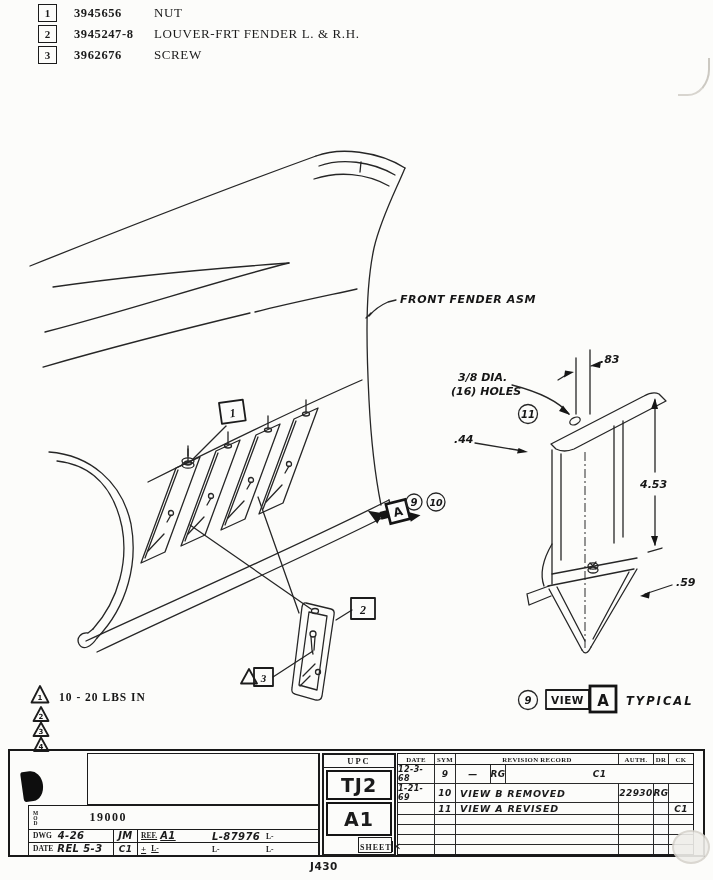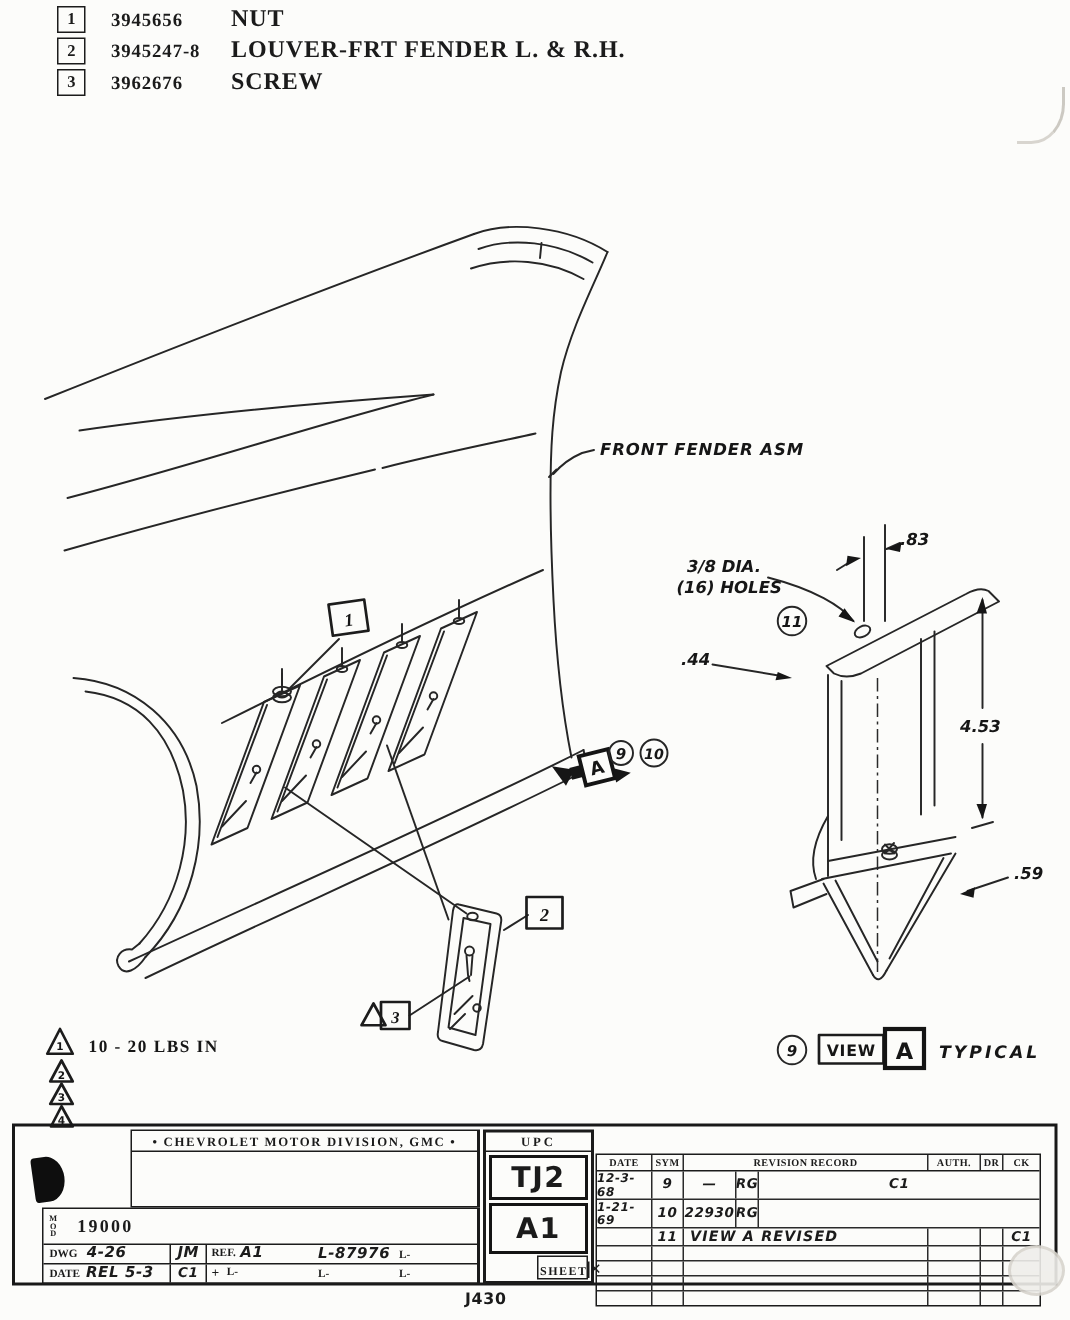--- a/index.html
+++ b/index.html
@@ -15,58 +15,58 @@
   .htb{font-family:"DejaVu Sans",sans-serif;font-weight:bold;font-size:11px;}
   .bal{font-family:"DejaVu Sans",sans-serif;font-style:italic;font-weight:bold;font-size:10px;text-anchor:middle;}
   .co{font-family:"Liberation Serif",serif;font-style:italic;font-weight:bold;font-size:12px;text-anchor:middle;}
   .tq{font-family:"Liberation Serif",serif;font-weight:bold;font-size:11.5px;letter-spacing:1px;}
   .fl{font-family:"DejaVu Sans",sans-serif;font-weight:bold;font-size:7px;text-anchor:middle;}
   
   .plist-row{position:absolute;left:38px;display:flex;align-items:center;z-index:2;}
   .item-box{width:17px;height:16px;border:1.6px solid #1b1b1b;display:flex;align-items:center;
     justify-content:center;font-size:11px;font-weight:bold;flex:none;}
   .part-no{width:80px;margin-left:17px;font-size:12.5px;font-weight:bold;letter-spacing:.6px;}
-  .part-name{font-size:16px;font-weight:bold;letter-spacing:.6px;}
+  .part-name{font-size:13px;font-weight:normal;letter-spacing:.6px;}
   
   #tblock{position:absolute;left:8px;top:749px;width:697px;height:108px;z-index:2;
     border:2.5px solid #181818;box-sizing:border-box;background:transparent;}
   #tblock *{box-sizing:border-box;}
   .blob{position:absolute;left:12px;top:20px;width:21px;height:30px;background:#0e0e0e;
     border-radius:10% 55% 55% 10% / 10% 50% 50% 10%;transform:rotate(-8deg);}
   .ul-box{position:absolute;left:77px;top:2px;width:233px;height:52px;border:1.6px solid #1b1b1b;border-right:2px solid #1b1b1b;}
   .company{height:14px;border-bottom:1.6px solid #1b1b1b;display:flex;align-items:center;justify-content:center;
     font-size:8.5px;font-weight:bold;letter-spacing:1.1px;}
   .titlerow{height:36px;display:flex;align-items:center;}
   .vlabel{writing-mode:vertical-rl;text-orientation:upright;font-size:5.5px;font-weight:bold;
     line-height:1;margin-left:3px;letter-spacing:-1px;flex:none;}
   .bigtitle{flex:1;text-align:center;font-size:13px;font-weight:bold;letter-spacing:.8px;}
   .ll-box{position:absolute;left:18px;top:54px;width:292px;height:51px;border:1.6px solid #1b1b1b;border-right:2px solid #1b1b1b;}
-  .modrow{height:24px;border-bottom:1.6px solid #1b1b1b;display:flex;align-items:center;}
+  .modrow{height:24px;border-bottom:1.6px solid #1b1b1b;display:flex;align-items:center;gap:38px;}
   .modval{font-size:12px;font-weight:bold;letter-spacing:1.5px;margin-left:14px;}
   .tb-row{height:12.6px;display:flex;font-size:7.5px;font-weight:bold;}
   .tb-row .c1{width:84px;display:flex;align-items:center;padding-left:4px;}
   .tb-row .c2{width:25px;border-left:1.6px solid #1b1b1b;border-right:1.6px solid #1b1b1b;
     display:flex;align-items:center;justify-content:center;}
-  .tb-row .c3{flex:1;position:relative;display:flex;align-items:flex-start;padding-left:3px;}
+  .tb-row .c3{flex:1;position:relative;display:flex;align-items:center;padding-left:3px;text-decoration:underline;}
   .hand{font-family:"DejaVu Sans",sans-serif;font-style:italic;font-weight:bold;font-size:10px;letter-spacing:.4px;}
   .hand.sm{font-size:9px;}
   .abs{position:absolute;top:50%;transform:translateY(-50%);}
   .upc-sec{position:absolute;left:312px;top:2px;width:74px;height:103px;border:2px solid #1b1b1b;}
   .upc-hd{height:13px;border-bottom:1.6px solid #1b1b1b;display:flex;align-items:center;justify-content:center;
     font-size:8.5px;font-weight:bold;letter-spacing:2px;}
   .upc-box{margin:2px 2px 0 2px;border:2px solid #141414;height:30px;display:flex;align-items:center;
     justify-content:center;font-family:"DejaVu Sans",sans-serif;font-weight:bold;font-size:19px;letter-spacing:1px;}
   .upc-box.b2{height:34px;}
   .sheetrow{position:absolute;left:2px;right:2px;bottom:1px;height:16px;border:1.5px solid #1b1b1b;
     display:flex;align-items:flex-end;margin-left:32px;}
   .sh-stub{width:9px;border-right:1.5px solid #1b1b1b;}
   .sh-lab{flex:1;display:flex;align-items:center;justify-content:center;font-size:8px;font-weight:bold;letter-spacing:1px;}
   .sh-x{width:15px;border-left:1.5px solid #1b1b1b;display:flex;align-items:center;justify-content:center;
     font-size:10px;font-weight:bold;font-family:"DejaVu Sans",sans-serif;}
-  .rev{position:absolute;left:387px;top:18px;width:297px;height:102px;border:1.8px solid #1b1b1b;
+  .rev{position:absolute;left:387px;top:2px;width:297px;height:102px;border:1.8px solid #1b1b1b;
     display:flex;flex-direction:column;}
   .rev-row{display:flex;flex:1;border-bottom:1.2px solid #2a2a2a;}
   .rev-row:last-child{border-bottom:none;}
   .rev-row>div{border-right:1.2px solid #2a2a2a;display:flex;align-items:center;justify-content:center;overflow:hidden;}
   .rev-row>div:last-child{border-right:none;}
   .rc1{width:37px;}.rc2{width:21px;}.rc3{width:163px;justify-content:flex-start !important;padding-left:4px;}
   .rc4{width:35px;}.rc5{width:15px;}.rc6{flex:1;}
   .rev-hd{font-size:6.8px;font-weight:bold;letter-spacing:.3px;flex:0 0 11px;border-bottom:1.6px solid #1b1b1b;}
   .rev-data{font-family:"DejaVu Sans",sans-serif;font-style:italic;font-weight:bold;font-size:9px;letter-spacing:.4px;}
   .rev-data .rc3{font-size:9.5px;letter-spacing:.8px;}
@@ -271,21 +271,20 @@
       <text class="fl" x="41" y="734">3</text>
       <path class="ink2" d="M41,737.5 L48.5,751 L34,751 Z"></path>
       <text class="fl" x="41" y="749">4</text>
     </g>
   </svg>
 
   <div id="tblock">
     <div class="blob"></div>
 
     <div class="ul-box">
-      <div class="company">• CHEVROLET MOTOR DIVISION, GMC •</div>
     </div>
 
     <div class="ll-box">
       <div class="modrow">
         <div class="vlabel">MOD</div>
         <div class="modval">19000</div>
       </div>
       <div class="tb-row" style="border-bottom:1.2px solid #1b1b1b;">
         <div class="c1">
           <span>DWG</span>
@@ -341,20 +340,21 @@
       <div class="rev-row rev-data">
         <div class="rc1" style="font-size:8px">12-3-68</div>
         <div class="rc2">9</div>
         <div class="rc4">—</div>
         <div class="rc5">RG</div>
         <div class="rc6">C1</div>
       </div>
       <div class="rev-row rev-data">
         <div class="rc1" style="font-size:8px">1-21-69</div>
         <div class="rc2">10</div>
+        <div class="rc3">VIEW B REMOVED</div>
         <div class="rc4">22930</div>
         <div class="rc5">RG</div>
         <div class="rc6"></div>
       </div>
       <div class="rev-row rev-data">
         <div class="rc1"></div>
         <div class="rc2">11</div>
         <div class="rc3">VIEW A REVISED</div>
         <div class="rc4"></div>
         <div class="rc5"></div>

